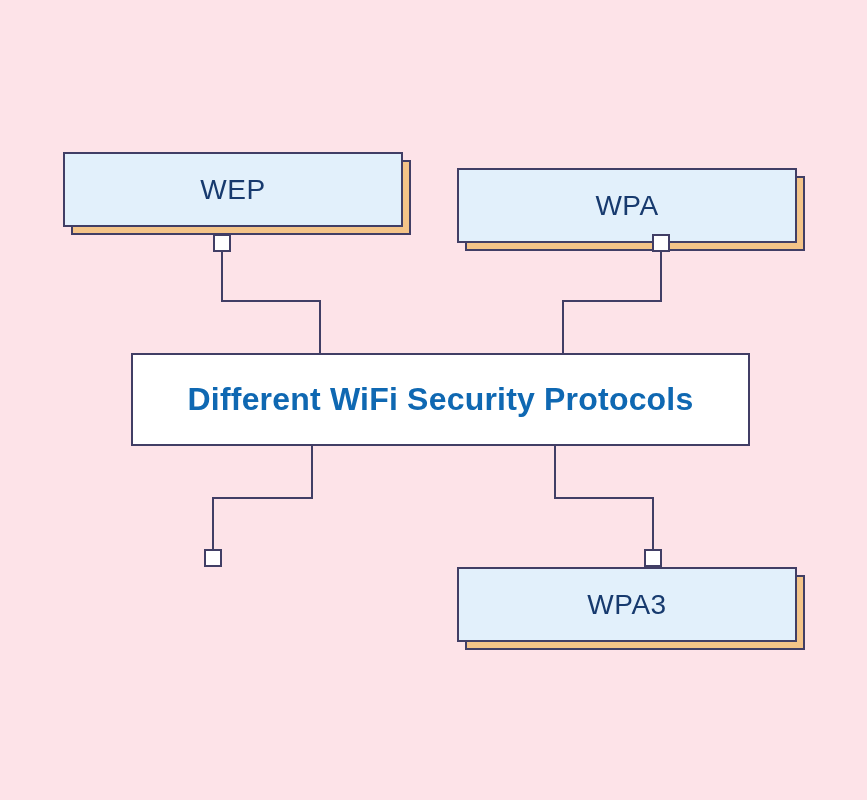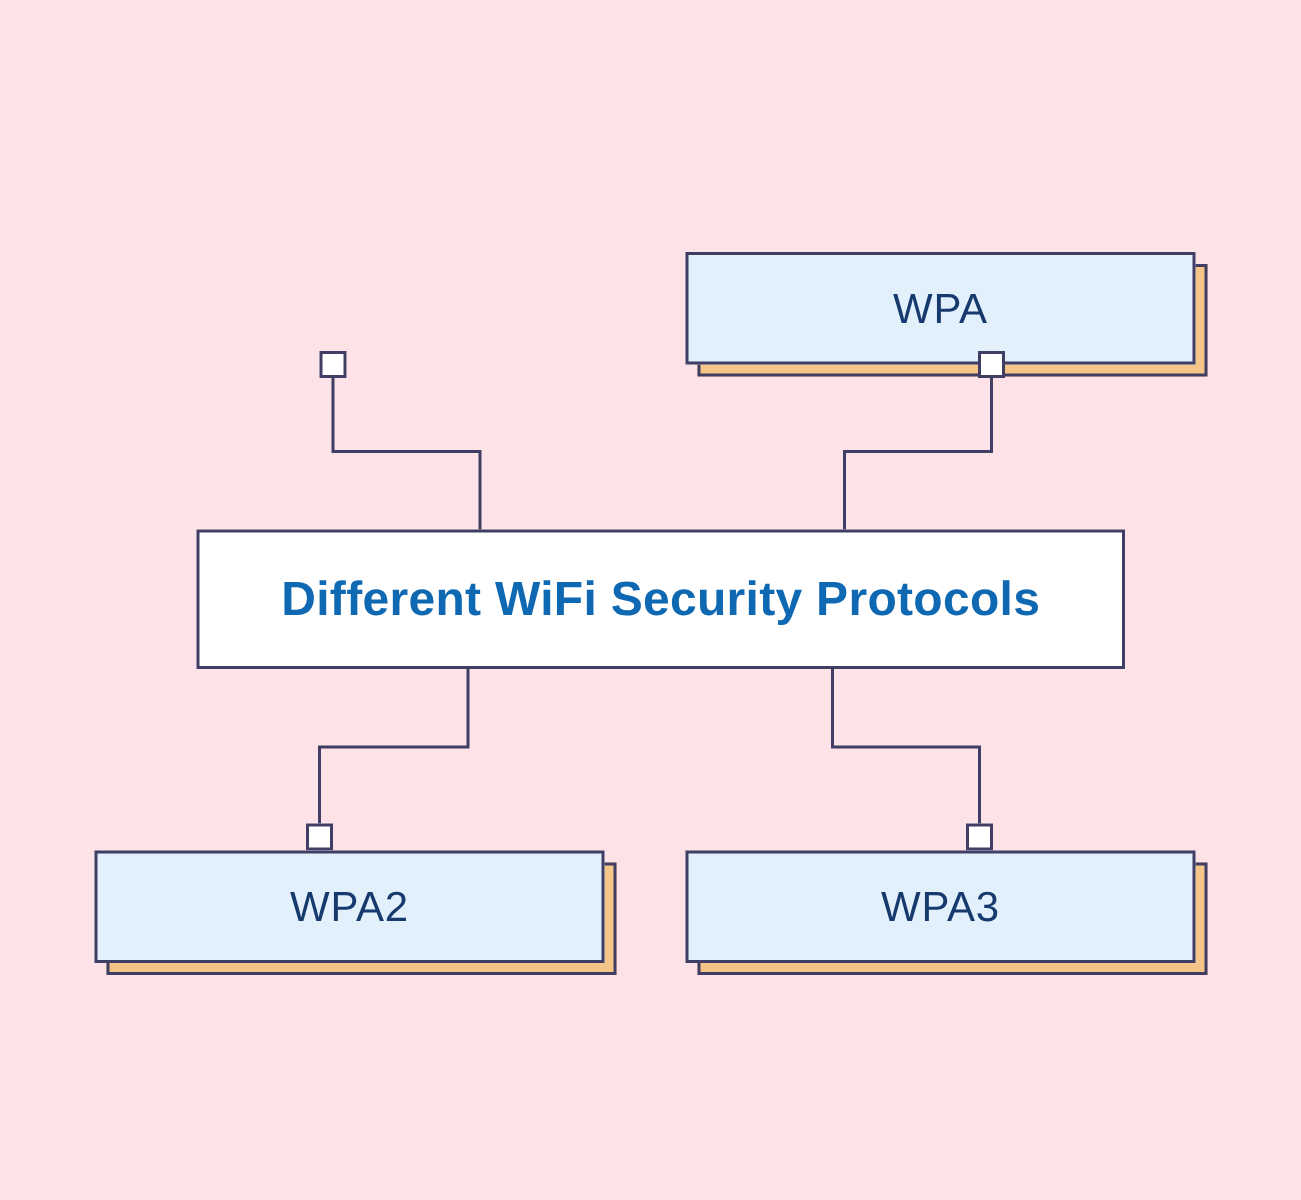--- a/index.html
+++ b/index.html
@@ -102,30 +102,30 @@
 
 <div class="stage">
 
   <svg class="connectors" width="867" height="800">
     <polyline points="222,245 222,301 320,301 320,354" fill="none" stroke="#413e65" stroke-width="2"></polyline>
     <polyline points="661,245 661,301 563,301 563,354" fill="none" stroke="#413e65" stroke-width="2"></polyline>
     <polyline points="312,445 312,498 213,498 213,555" fill="none" stroke="#413e65" stroke-width="2"></polyline>
     <polyline points="555,445 555,498 653,498 653,555" fill="none" stroke="#413e65" stroke-width="2"></polyline>
   </svg>
 
+  <div class="node node-wep">
+    <div class="shadow"></div>
+    <div class="face">WEP</div>
+  </div>
 
   <div class="node node-wpa">
     <div class="shadow"></div>
     <div class="face">WPA</div>
   </div>
 
-  <div class="node node-wpa2">
-    <div class="shadow"></div>
-    <div class="face">WPA2</div>
-  </div>
 
   <div class="node node-wpa3">
     <div class="shadow"></div>
     <div class="face">WPA3</div>
   </div>
 
   <div class="title-node">
     <span class="title-text">Different WiFi Security Protocols</span>
   </div>
 

